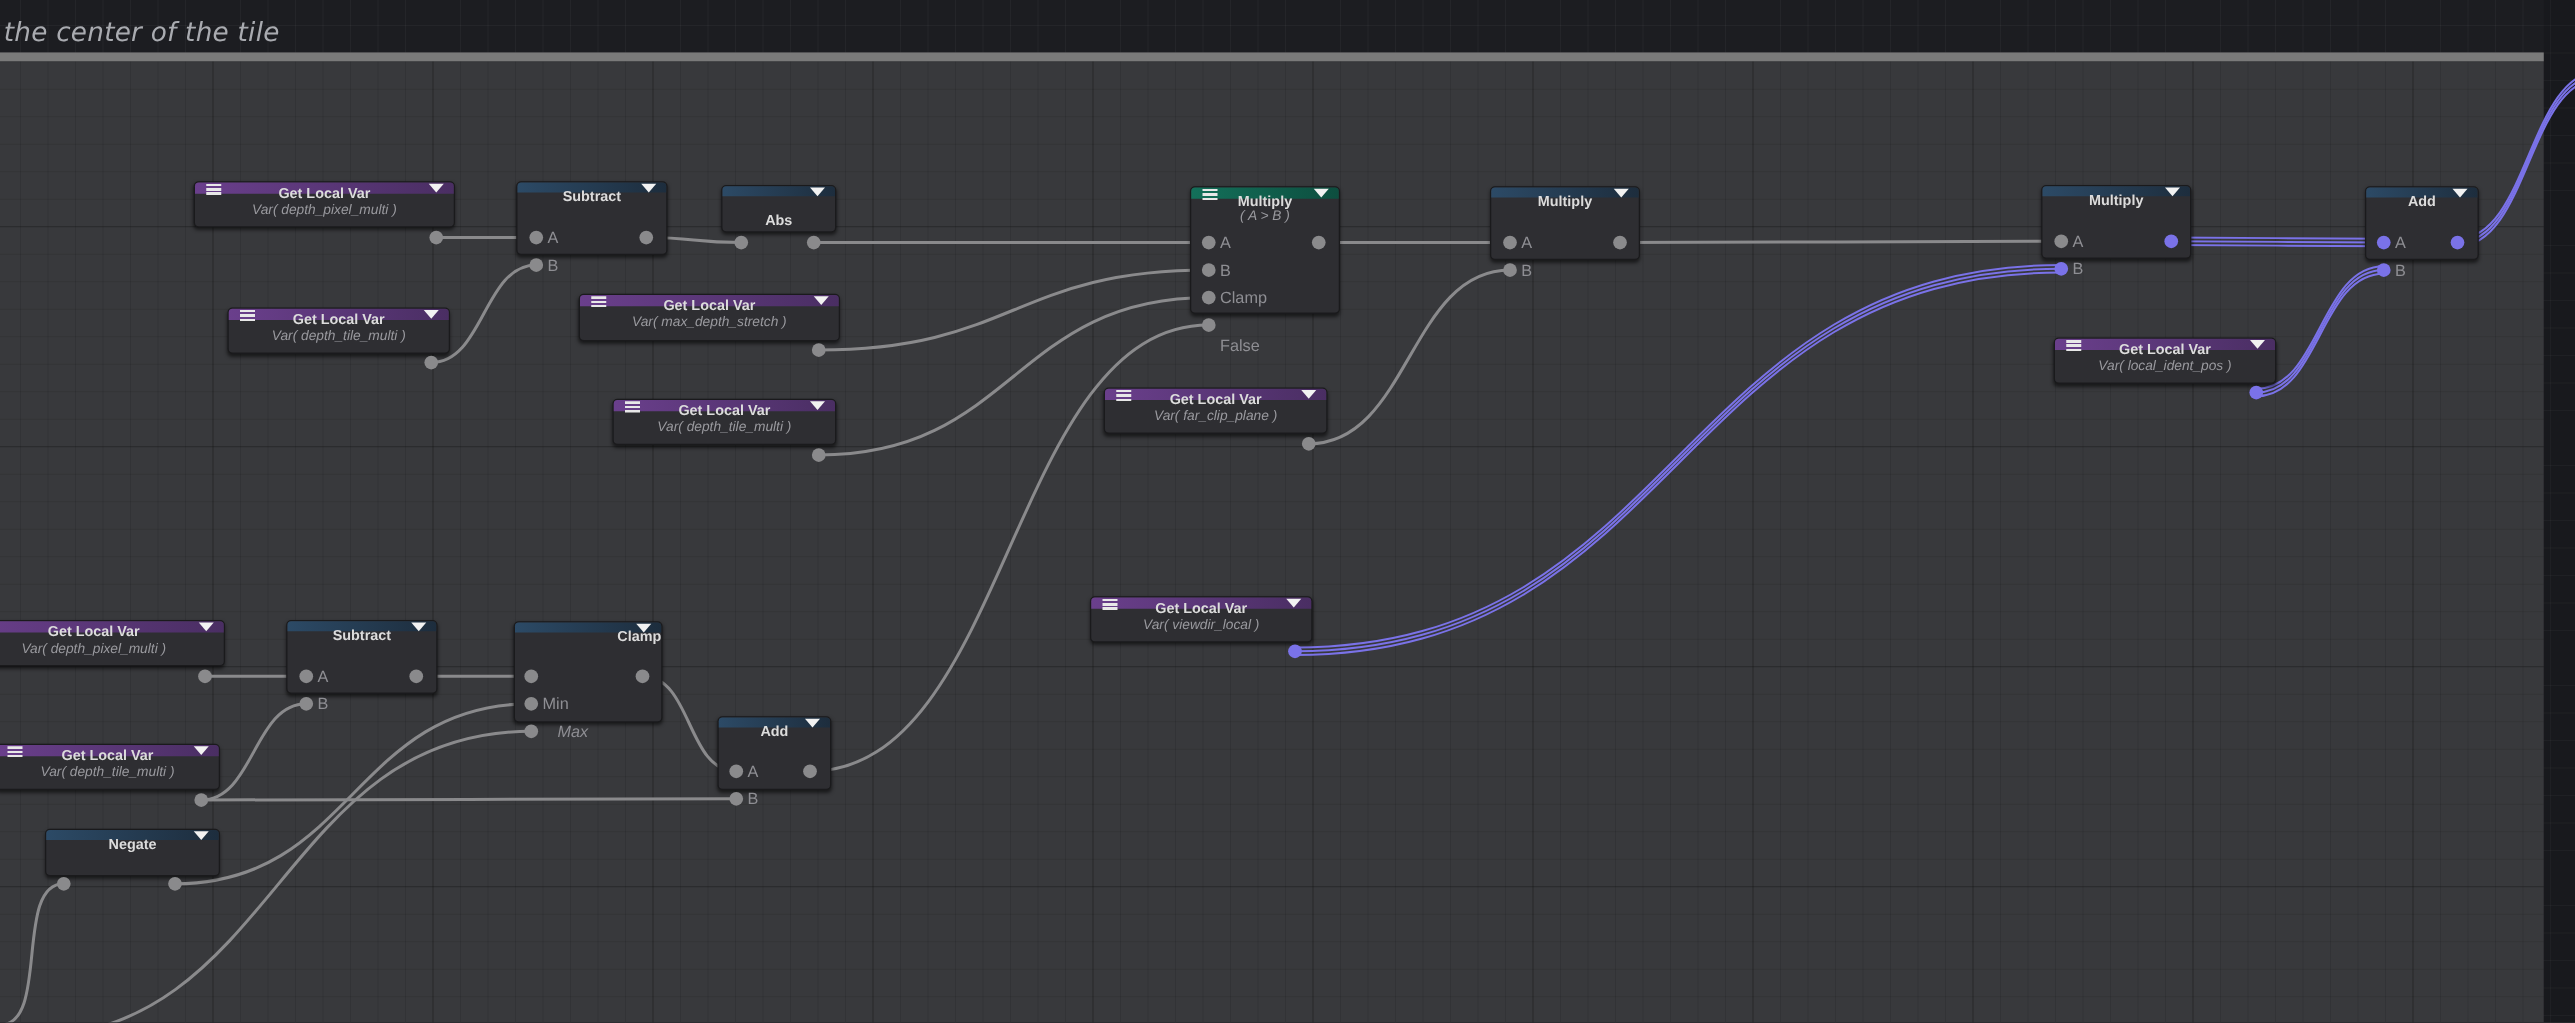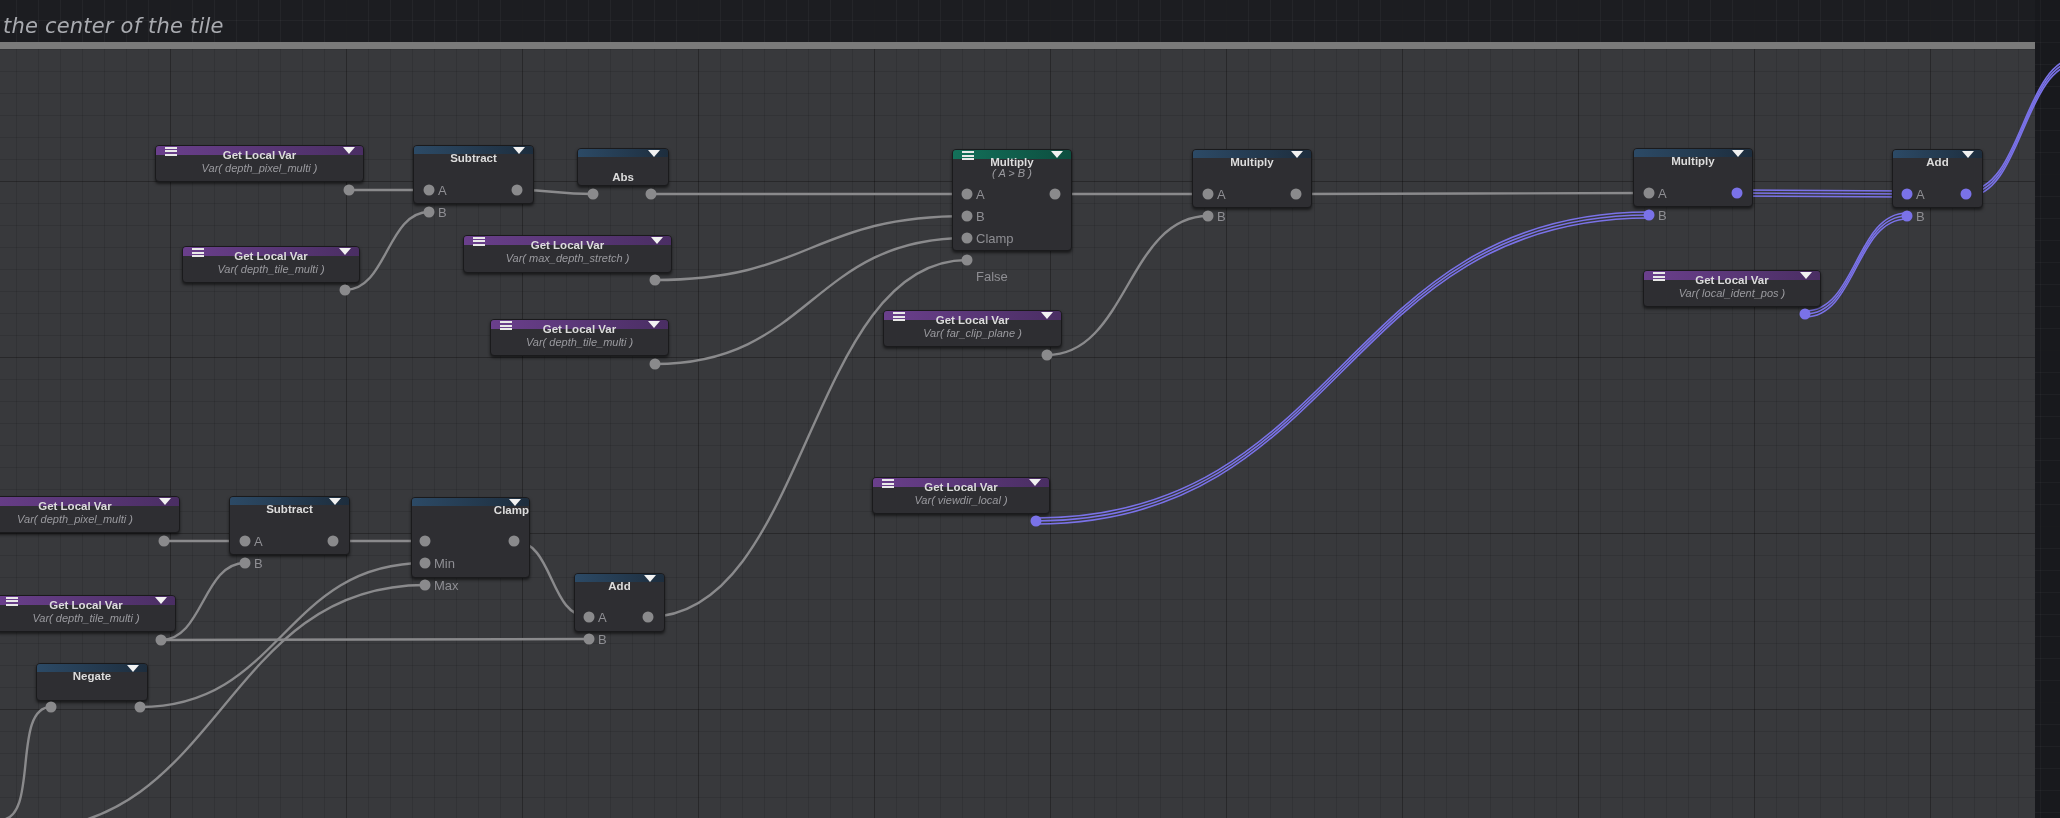--- a/index.html
+++ b/index.html
@@ -265,32 +265,32 @@
     <div class="pin" style="left: 333px; top: 541px;"></div>
     <div class="node math" style="left: 411px; top: 497px; width: 119px; height: 81px;">
       <div class="hdr"></div>
       <div class="tri"></div>
       <div class="title" style="top: 6px; text-align: right;">Clamp</div>
     </div>
     <div class="pin" style="left: 425px; top: 541px;"></div>
     <div class="pin" style="left: 425px; top: 563px;"></div>
     <div class="pin-label" style="left: 434px; top: 563px;">Min</div>
     <div class="pin" style="left: 425px; top: 585px;"></div>
-    <div class="pin-label" style="left: 434px; top: 585px;">Max</div>
+    <div class="pin-label" style="left: 446px; top: 585px; font-style: italic;">Max</div>
     <div class="pin" style="left: 514px; top: 541px;"></div>
     <div class="node math" style="left: 574px; top: 573px; width: 91px; height: 59px;">
       <div class="hdr"></div>
       <div class="tri"></div>
       <div class="title" style="top: 6px;">Add</div>
     </div>
     <div class="pin" style="left: 589px; top: 617px;"></div>
     <div class="pin-label" style="left: 598px; top: 617px;">A</div>
     <div class="pin" style="left: 589px; top: 639px;"></div>
     <div class="pin-label" style="left: 598px; top: 639px;">B</div>
     <div class="pin" style="left: 648px; top: 617px;"></div>
-    <div class="node math" style="left: 36px; top: 663px; width: 112px; height: 38px;">
+    <div class="node math" style="left: 36px; top: 663px; width: 140px; height: 38px;">
       <div class="hdr"></div>
       <div class="tri"></div>
       <div class="title" style="top: 6px;">Negate</div>
     </div>
     <div class="pin" style="left: 51px; top: 707px;"></div>
     <div class="pin" style="left: 140px; top: 707px;"></div>
   </div>
 
 </body></html>

